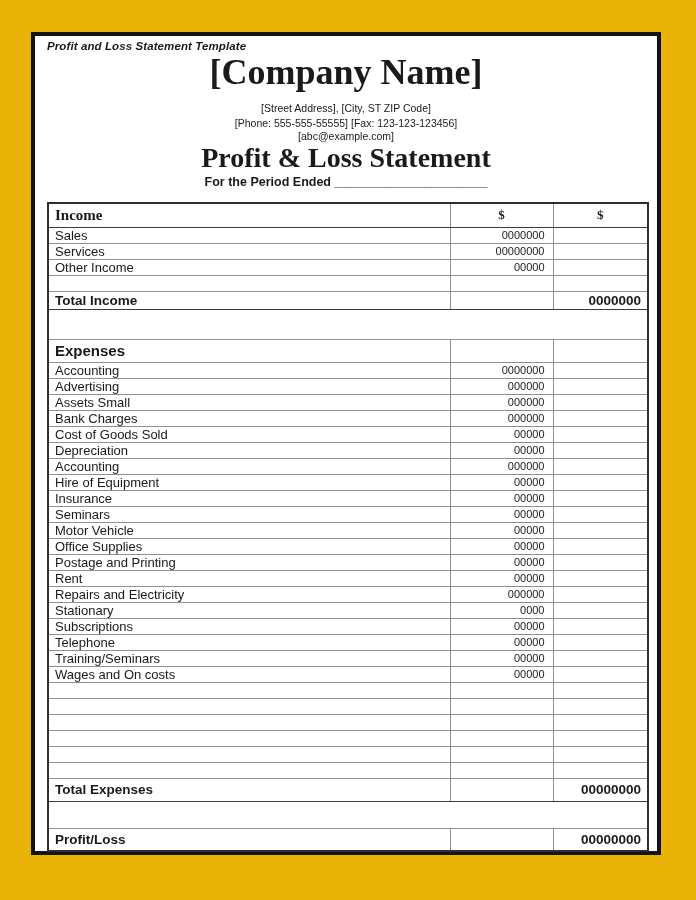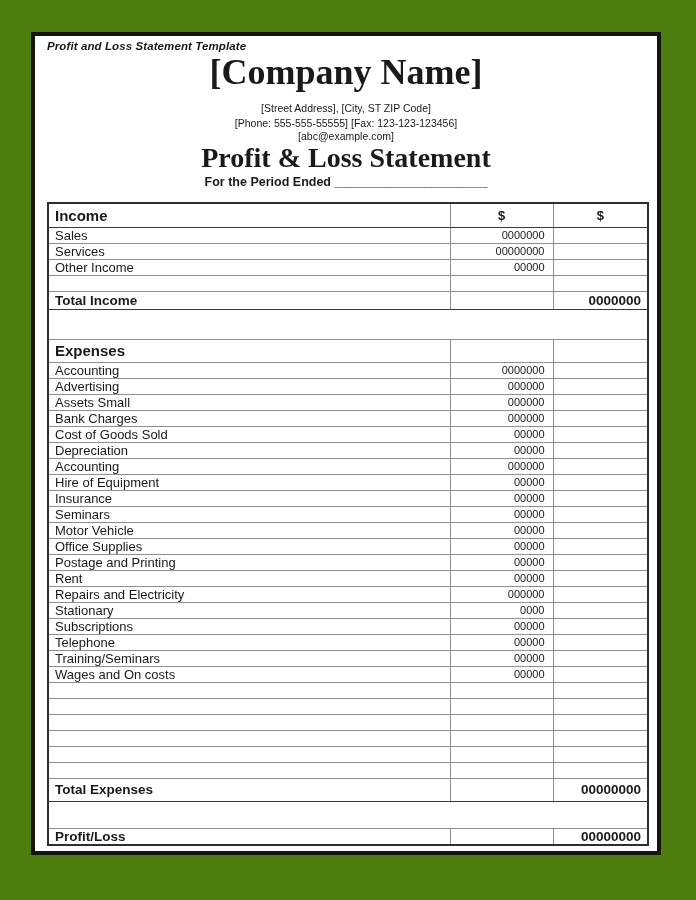--- a/index.html
+++ b/index.html
@@ -1,17 +1,17 @@
 <!DOCTYPE html>
 <html><head>
 <meta charset="utf-8">
 <style>
   * { margin:0; padding:0; box-sizing:border-box; }
   html,body { width:696px; height:900px; background:#ffffff; font-family:"Liberation Sans", sans-serif; color:#1a1a1a; }
-  .canvas { position:relative; width:696px; height:900px; background:#4d7c0f; overflow:hidden; }
+  .canvas { position:relative; width:696px; height:900px; background:#eab308; overflow:hidden; }
 
   .page-frame {
     position:absolute; left:31px; top:32px; width:630px; height:823px;
     border:4px solid #141414; background:#ffffff;
   }
   .frame-inner { position:relative; width:100%; height:100%; }
 
   .template-title {
     position:absolute; left:12px; top:4px;
     font-size:11.5px; font-weight:bold; font-style:italic; letter-spacing:0.1px;
@@ -37,27 +37,27 @@
   td.lbl  { font-size:13px; padding-left:6px; }
   td.val  { font-size:11px; text-align:right; padding-right:8px; }
   td.tlbl { font-size:13.5px; font-weight:bold; padding-left:6px; }
   td.tval { font-size:13.5px; font-weight:bold; text-align:right; padding-right:6px; }
 
   tr.sec-hdr  { height:24px; }
   tr.sec-hdr2 { height:23px; }
   tr.r        { height:16px; }
   tr.tot      { height:18px;margin-left:8px; }
   tr.tot2     { height:23px; }
-  tr.plrow    { height:16px; }
+  tr.plrow    { height:23px; }
   tr.gap1 td  { border-left:none; border-right:none; }
   tr.gap1     { height:30px; }
   tr.gap2     { height:27px; }
   tr.gap2 td  { border-left:none; border-right:none; }
 
-  tr.sec-hdr td  { border-bottom:1.5px solid #3a3a3a; }
+  tr.sec-hdr td  { border-bottom:1.5px solid #3a3a3a;font-family:Liberation Serif, serif; }
   tr.sec-hdr2 td { border-top:1.5px solid #3a3a3a; }
   tr.tot td, tr.tot2 td, tr.plrow td { border-top:1.5px solid #3a3a3a; border-bottom:1.5px solid #3a3a3a; }
 </style>
 </head>
 <body>
 
 <div class="canvas">
   <div class="page-frame">
     <div class="frame-inner">
 

